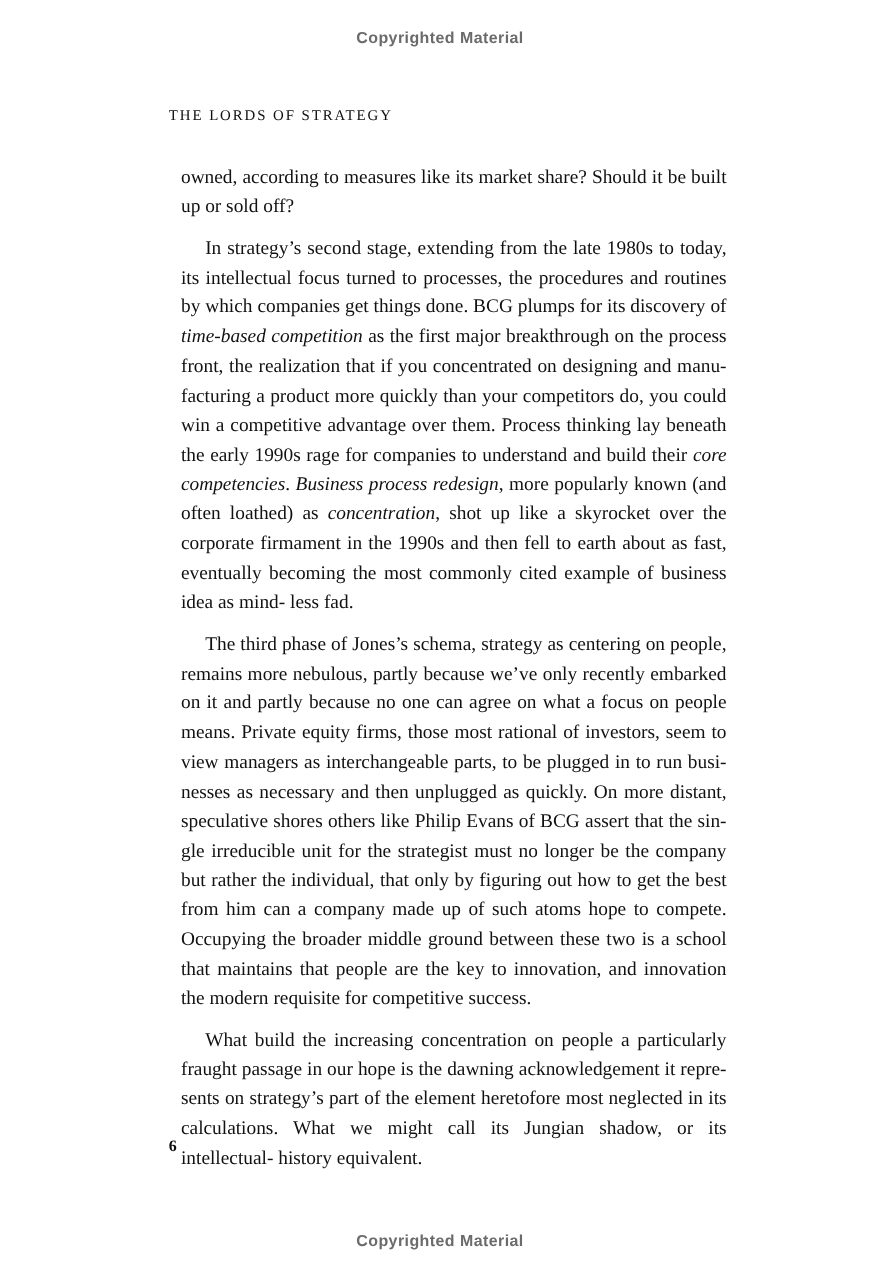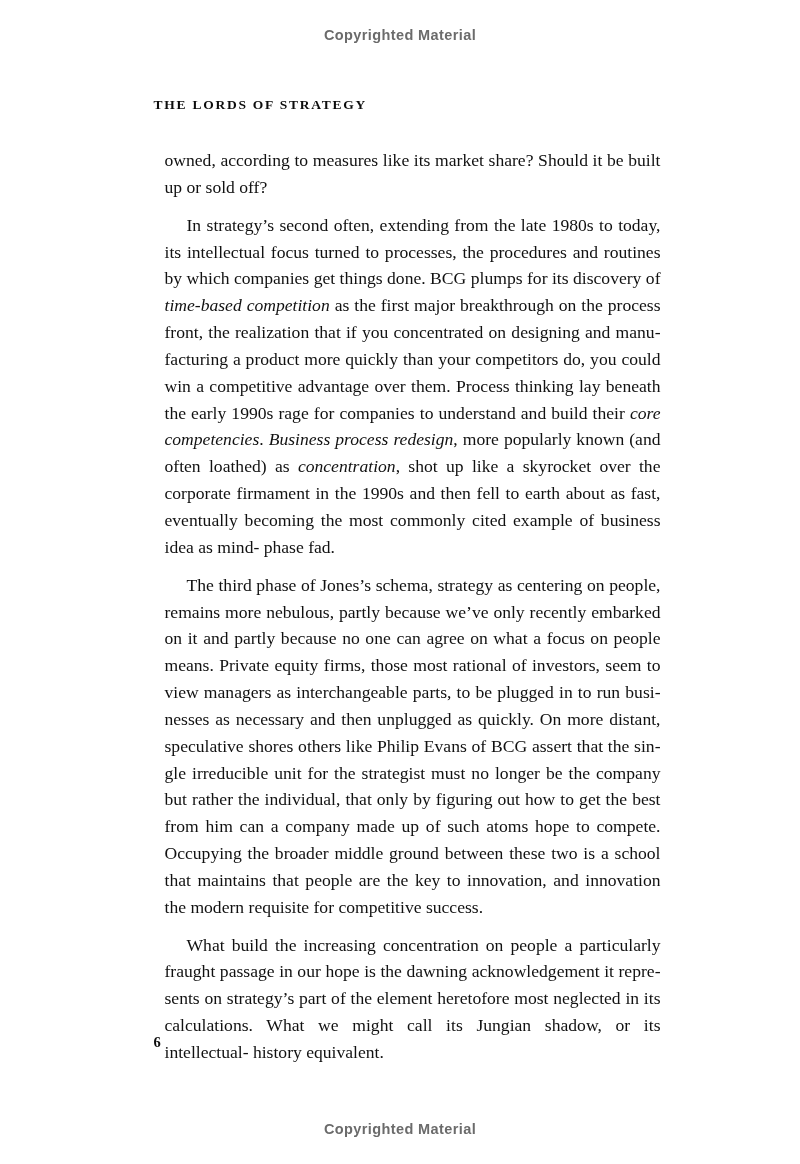--- a/index.html
+++ b/index.html
@@ -35,21 +35,21 @@
   }
   .watermark-top { top: 27px; }
   .watermark-bottom { top: 1121px; }
 
   
   .running-head {
     position: absolute;
     left: 138px;
     top: 97px;
     font-size: 13.5px;
-    font-weight: bold;
+    font-weight: normal;
     letter-spacing: 1.75px;
     color: #0d0d0d;
     white-space: nowrap;
   }
 
   
   .text-column {
     position: absolute;
     left: 138px;
     top: 136px;
@@ -99,33 +99,33 @@
   <div class="running-head">THE LORDS OF STRATEGY</div>
 
   <div class="text-column">
 
     <p class="body-par">
       <span>owned, according to measures like its market share? Should it be built</span>
       <span class="last-line">up or sold off?</span>
     </p>
 
     <p class="body-par indent">
-      <span>In strategy’s second often, extending from the late 1980s to today,</span>
+      <span>In strategy’s second stage, extending from the late 1980s to today,</span>
       <span>its intellectual focus turned to processes, the procedures and routines</span>
       <span>by which companies get things done. BCG plumps for its discovery of</span>
       <span><em>time-based competition</em> as the first major breakthrough on the process</span>
       <span>front, the realization that if you concentrated on designing and manu-</span>
       <span>facturing a product more quickly than your competitors do, you could</span>
       <span>win a competitive advantage over them. Process thinking lay beneath</span>
       <span>the early 1990s rage for companies to understand and build their <em>core</em></span>
       <span><em>competencies</em>. <em>Business process redesign</em>, more popularly known (and often</span>
       <span>loathed) as <em>concentration</em>, shot up like a skyrocket over the corporate</span>
       <span>firmament in the 1990s and then fell to earth about as fast, eventually</span>
       <span>becoming the most commonly cited example of business idea as mind-</span>
-      <span class="last-line">phase fad.</span>
+      <span class="last-line">less fad.</span>
     </p>
 
     <p class="body-par indent">
       <span>The third phase of Jones’s schema, strategy as centering on people,</span>
       <span>remains more nebulous, partly because we’ve only recently embarked</span>
       <span>on it and partly because no one can agree on what a focus on people</span>
       <span>means. Private equity firms, those most rational of investors, seem to</span>
       <span>view managers as interchangeable parts, to be plugged in to run busi-</span>
       <span>nesses as necessary and then unplugged as quickly. On more distant,</span>
       <span>speculative shores others like Philip Evans of BCG assert that the sin-</span>

